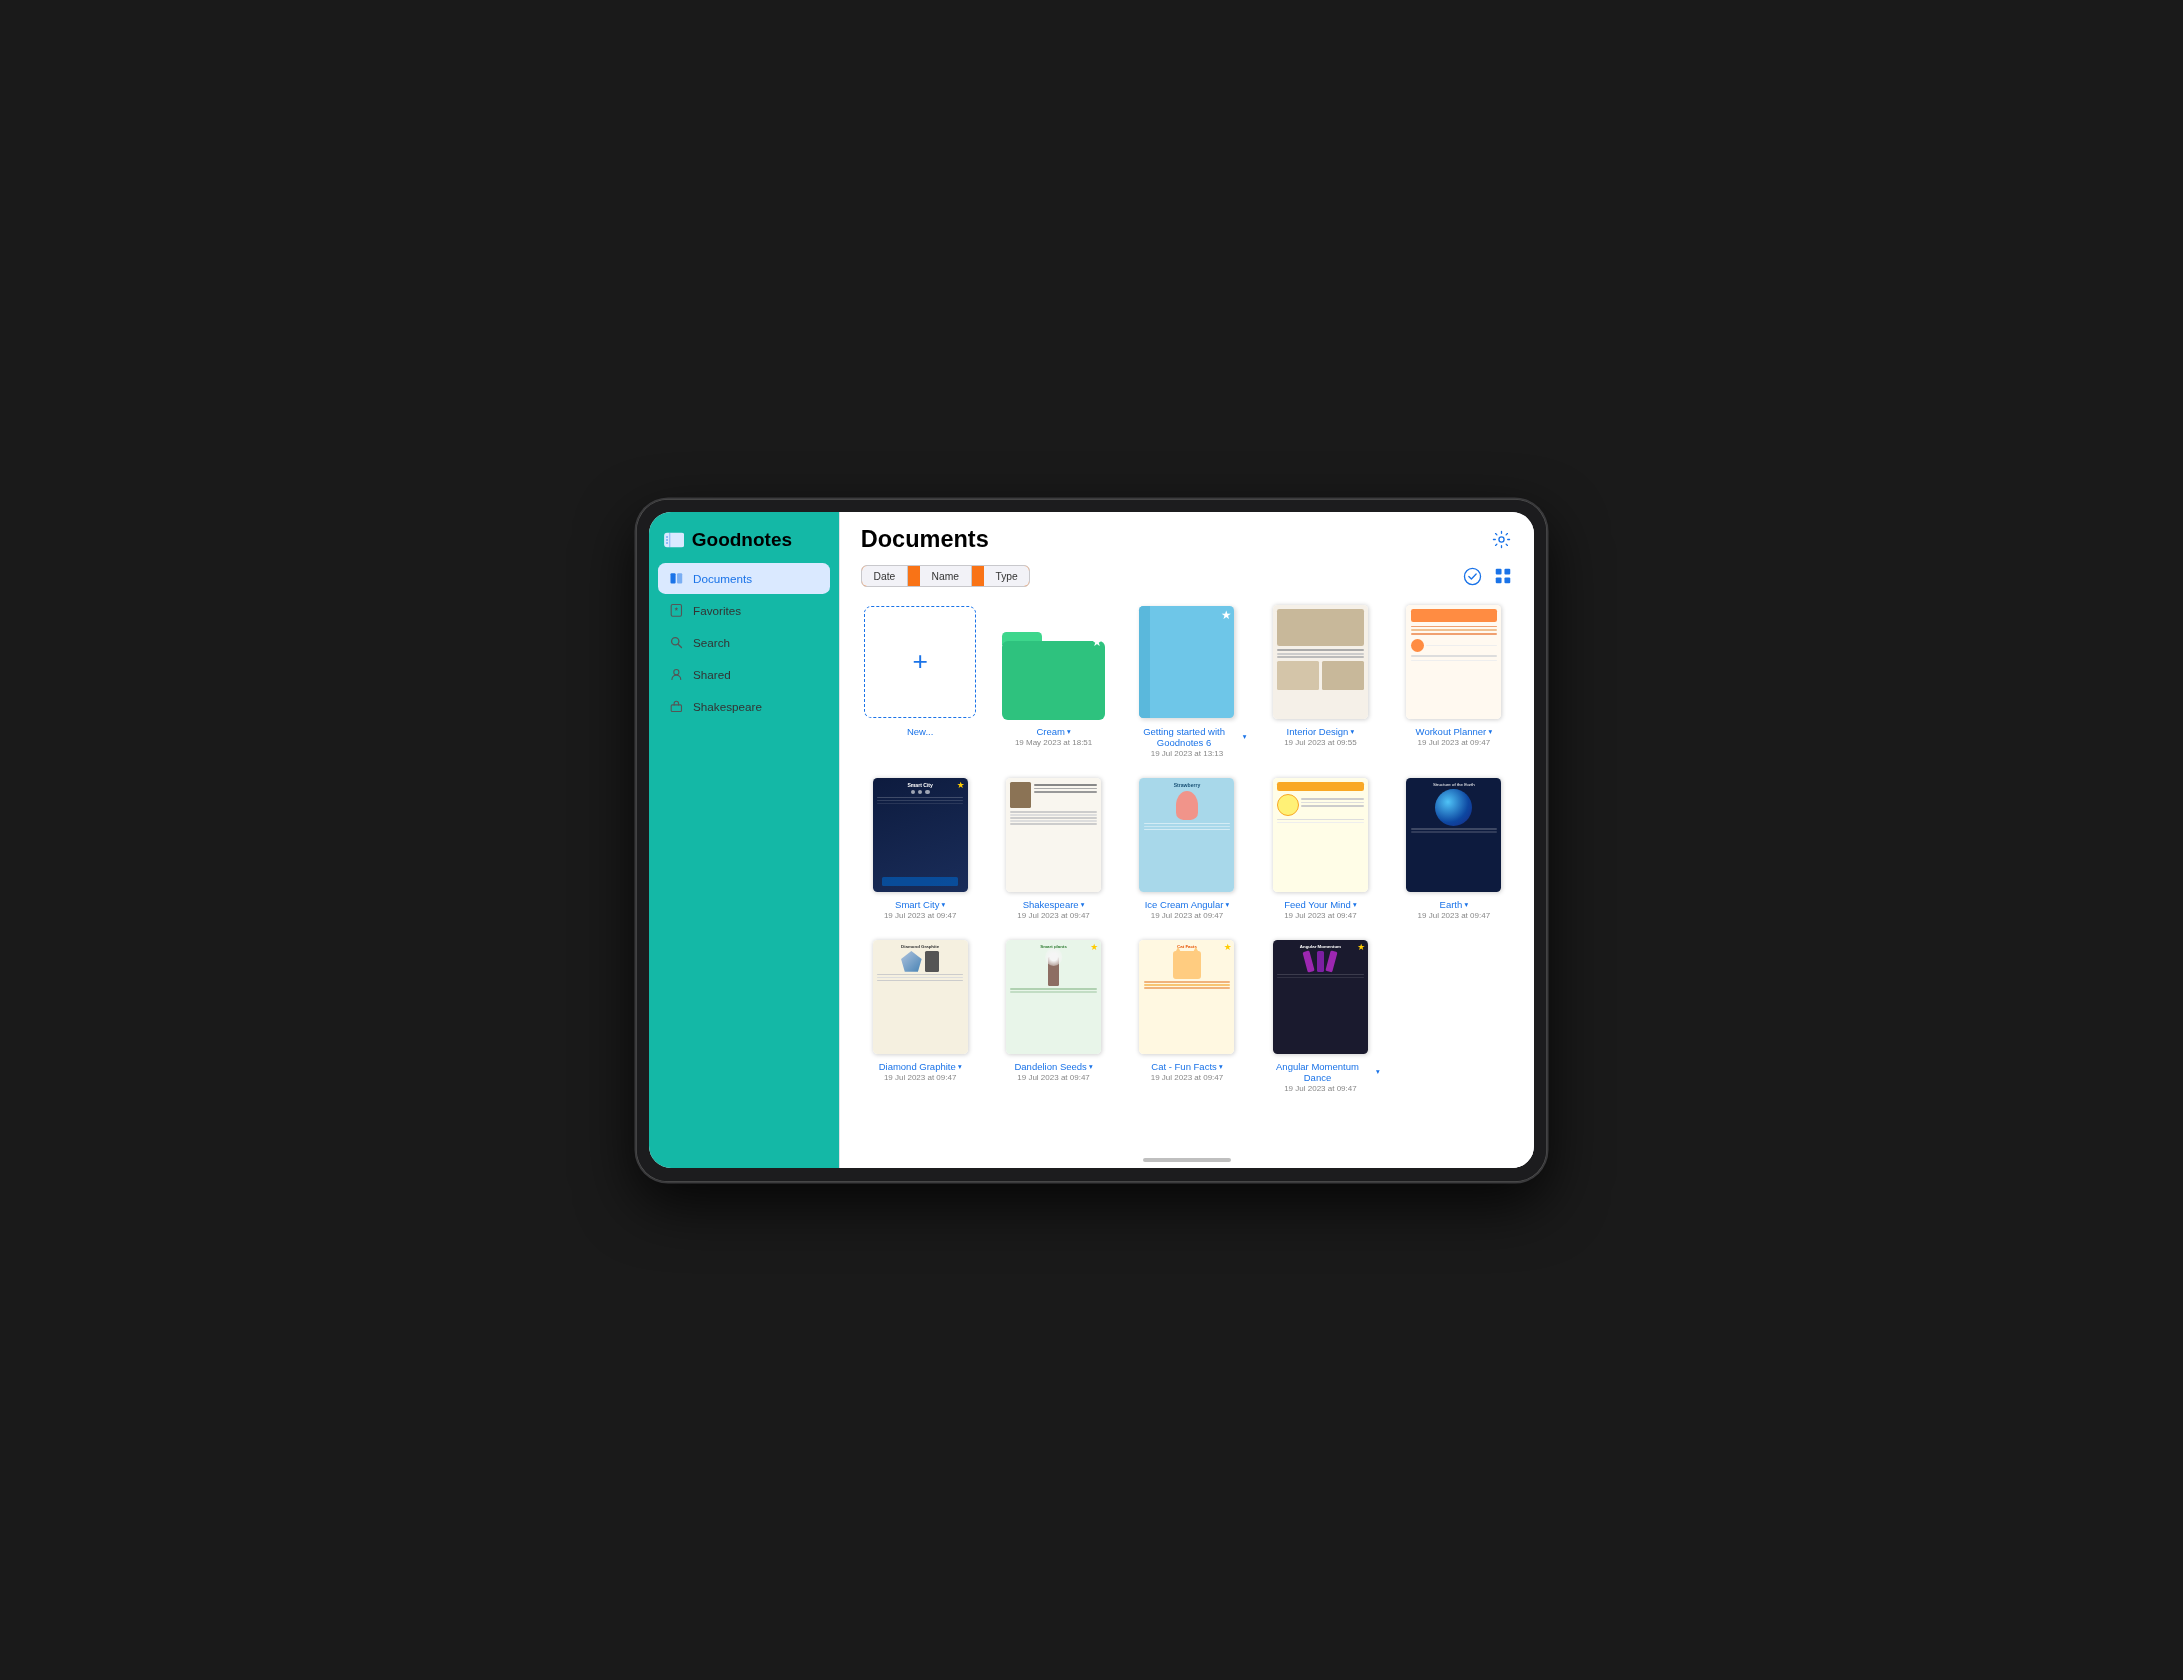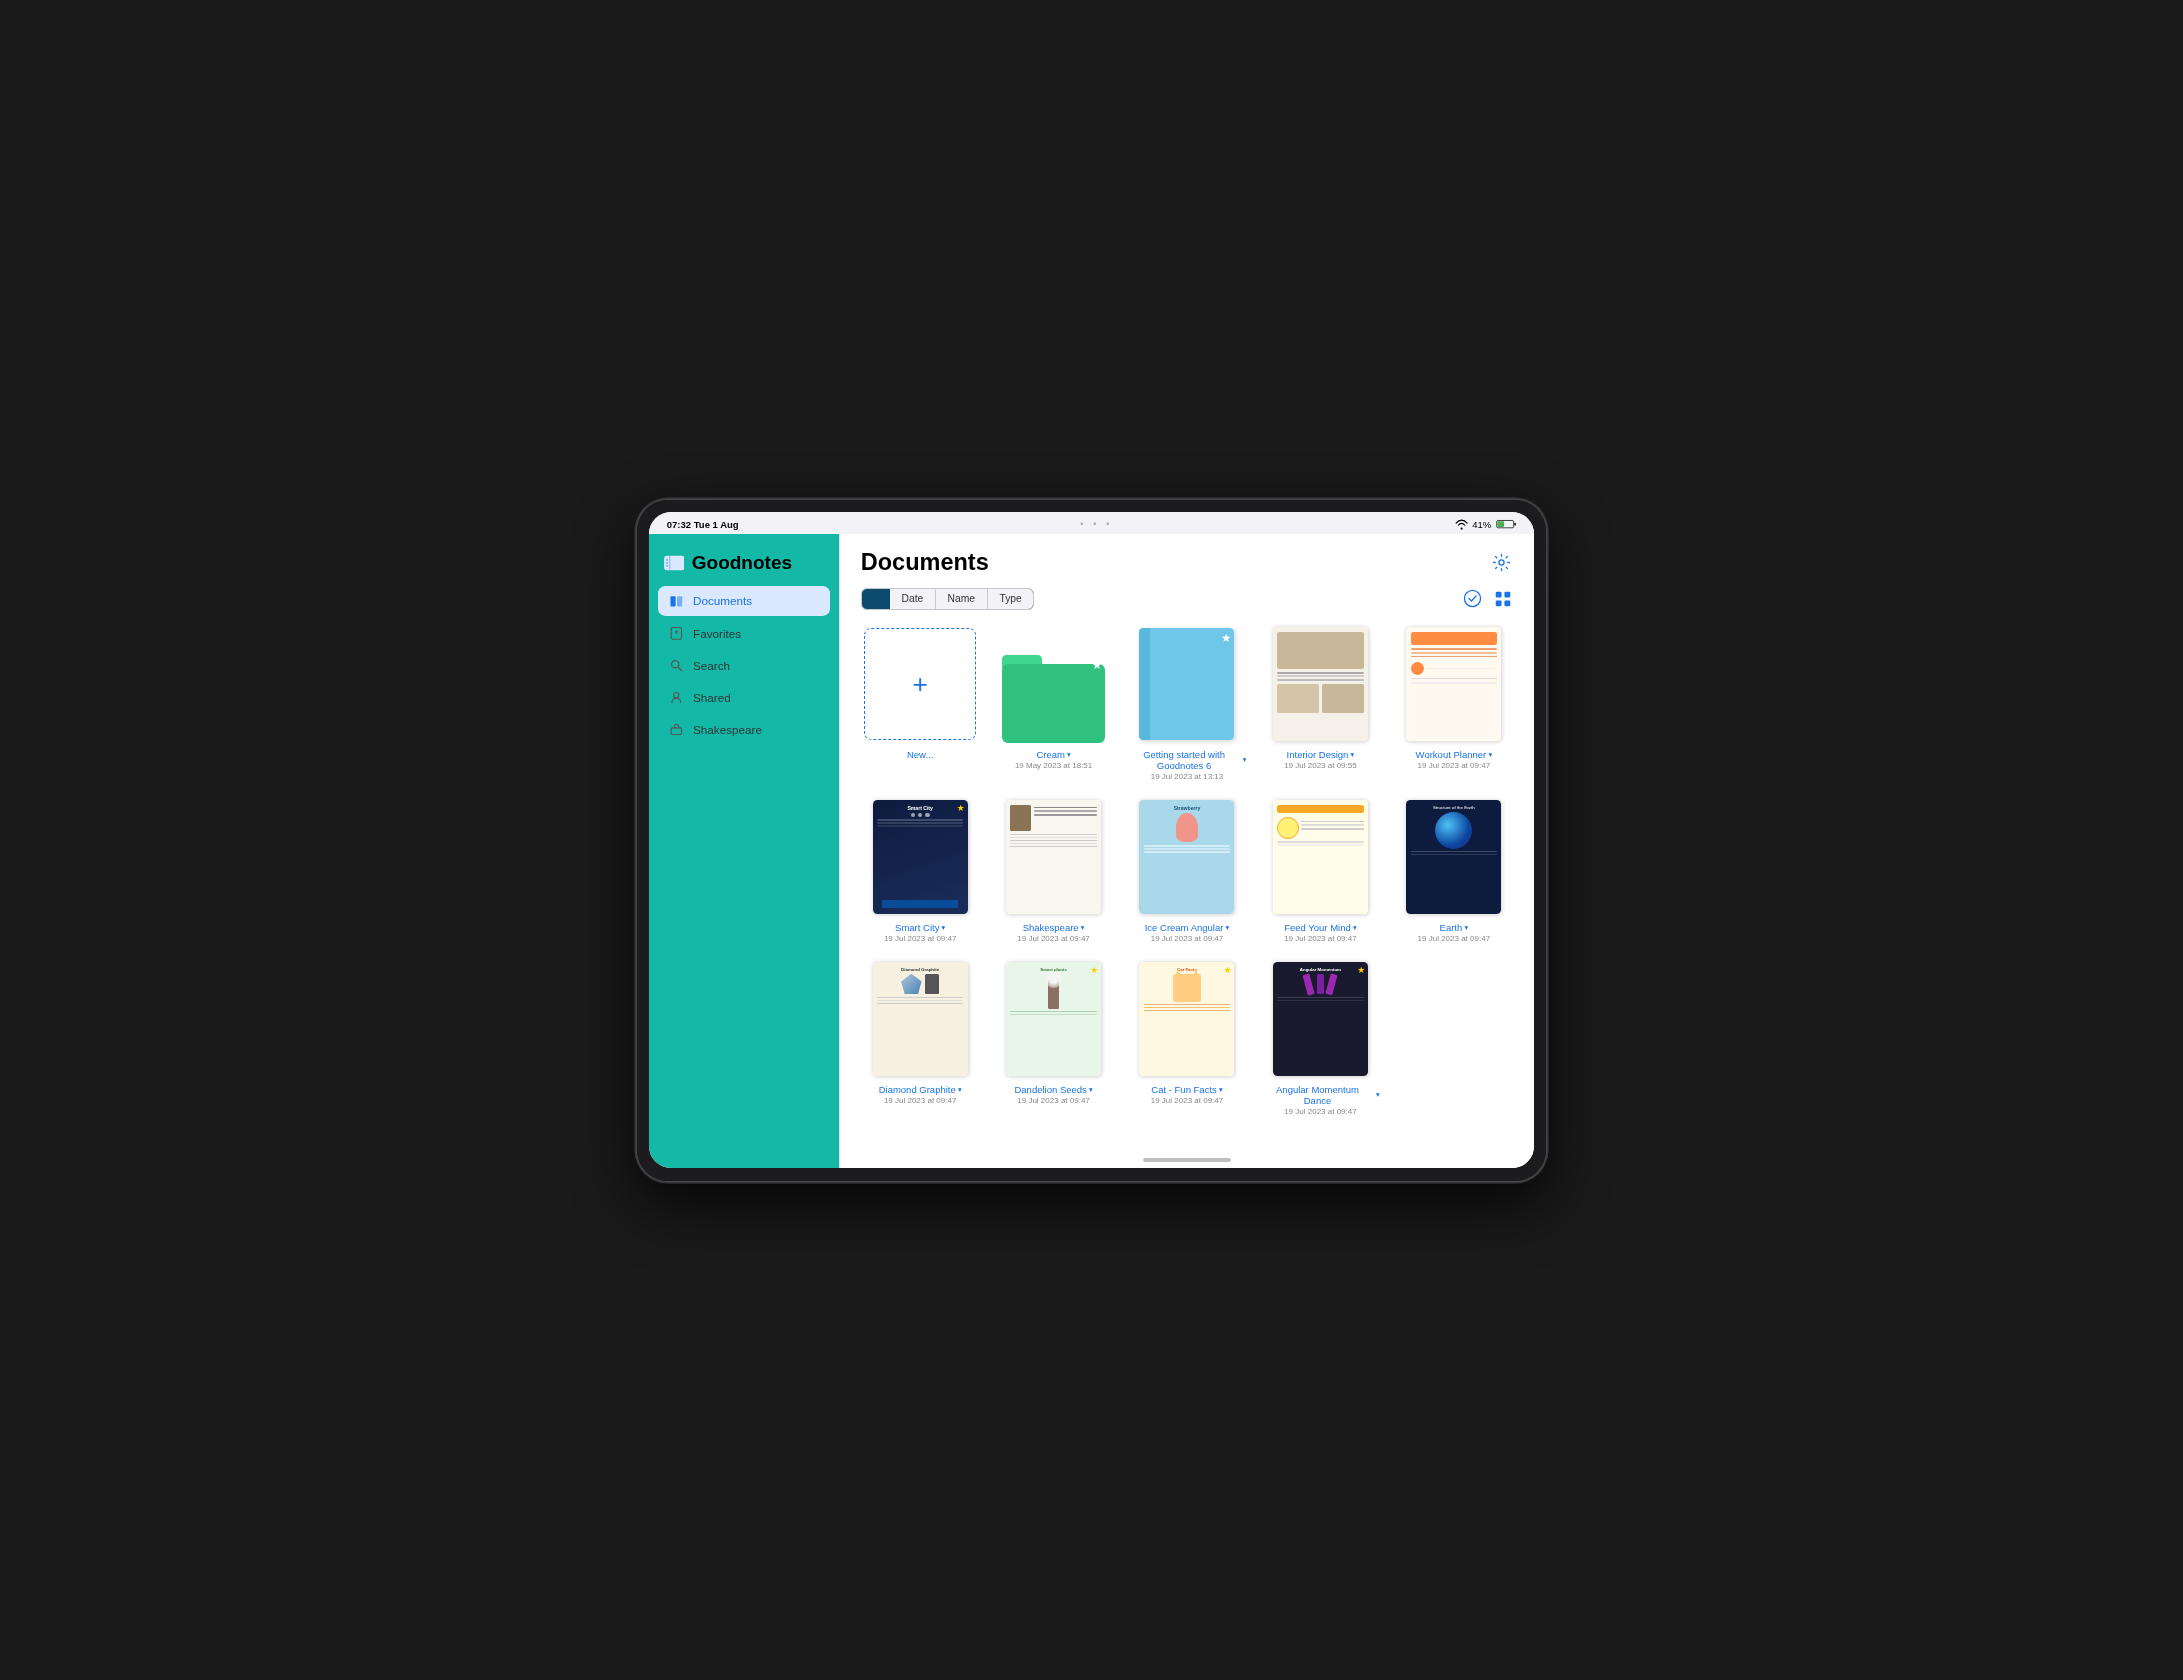--- a/index.html
+++ b/index.html
@@ -165,26 +165,25 @@
     
     .sort-bar {
       display: flex;
       align-items: center;
       justify-content: space-between;
       padding: 5.9px 20.6px 8.8px;
       flex-shrink: 0;
     }
     .sort-buttons {
       display: flex;
-      gap: 0;
+      gap: 12px;
       border: 0.7px solid #c8c8cc;
       border-radius: 5.9px;
       overflow: hidden;
-      background: #0c4a6e;
-      padding-left: 28px;
+      background: #f97316;
     }
     .sort-btn {
       padding: 4.4px 11.7px;
       font-size: 10.3px;
       color: #333;
       cursor: pointer;
       border-right: 0.7px solid #c8c8cc;
       background: #f2f2f7;
     }
     .sort-btn:last-child { border-right: none; }
@@ -353,41 +352,20 @@
       border-radius: 2.2px;
       opacity: 0.25;
     }
   </style>
 </head>
 <body>
 
 <div class="ipad-frame">
   <div class="ipad-screen">
 
-    <div class="status-bar">
-      <div class="status-time">
-        <span>07:32</span> <span>Tue 1 Aug</span>
-      </div>
-      <div class="status-center" style="font-size:8.8px; letter-spacing:3.7px; color:#aaa;">• • •</div>
-      <div class="status-right">
-
-        <svg width="13.2" height="10.3" viewBox="0 0 18 14">
-          <path d="M9 11.5a1.5 1.5 0 1 1 0 3 1.5 1.5 0 0 1 0-3z" fill="#000"></path>
-          <path d="M4.5 8.5C5.9 6.9 7.4 6 9 6s3.1.9 4.5 2.5" stroke="#000" stroke-width="1.5" fill="none" stroke-linecap="round"></path>
-          <path d="M1.5 5.5C3.6 3 6.2 1.5 9 1.5s5.4 1.5 7.5 4" stroke="#000" stroke-width="1.5" fill="none" stroke-linecap="round"></path>
-        </svg>
-        <span style="font-size:9.5px; font-weight:500;">41%</span>
-
-        <svg width="20.6" height="10.3" viewBox="0 0 28 14">
-          <rect x="1" y="2" width="23" height="10" rx="2" ry="2" stroke="#000" stroke-width="1" fill="none"></rect>
-          <rect x="2" y="3" width="9" height="8" rx="1" fill="#4caf50"></rect>
-          <rect x="25" y="5" width="2" height="4" rx="1" fill="#000"></rect>
-        </svg>
-      </div>
-    </div>
 
     <div class="app-body">
 
       <div class="sidebar">
         <div class="sidebar-header">
           <div class="sidebar-toggle-icon">
             <svg width="20.6" height="16" viewBox="0 0 28 22">
               <rect x="0" y="1" width="28" height="20" rx="4" fill="#dae9ff"></rect>
               <rect x="7" y="1" width="1.5" height="20" fill="#1a73e8" opacity="0.4"></rect>
               <rect x="3" y="6" width="2" height="2" rx="1" fill="#1a73e8"></rect>

